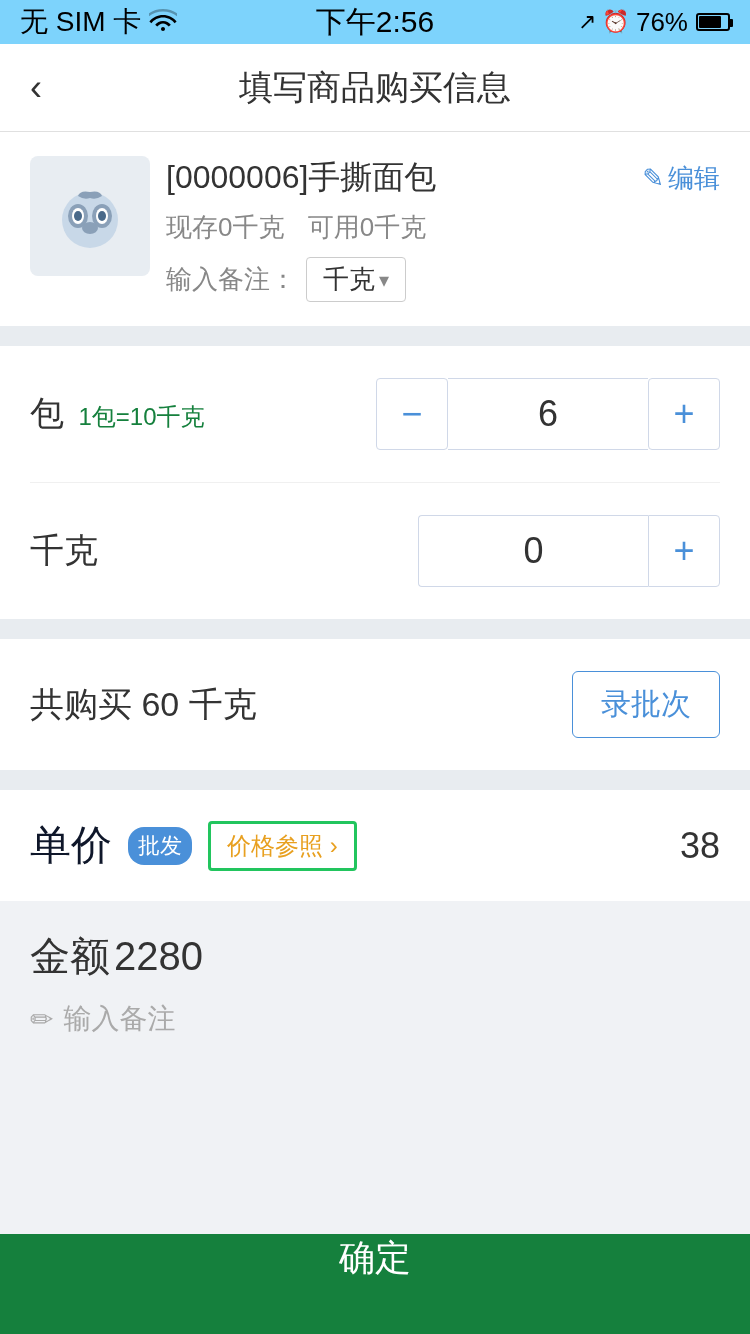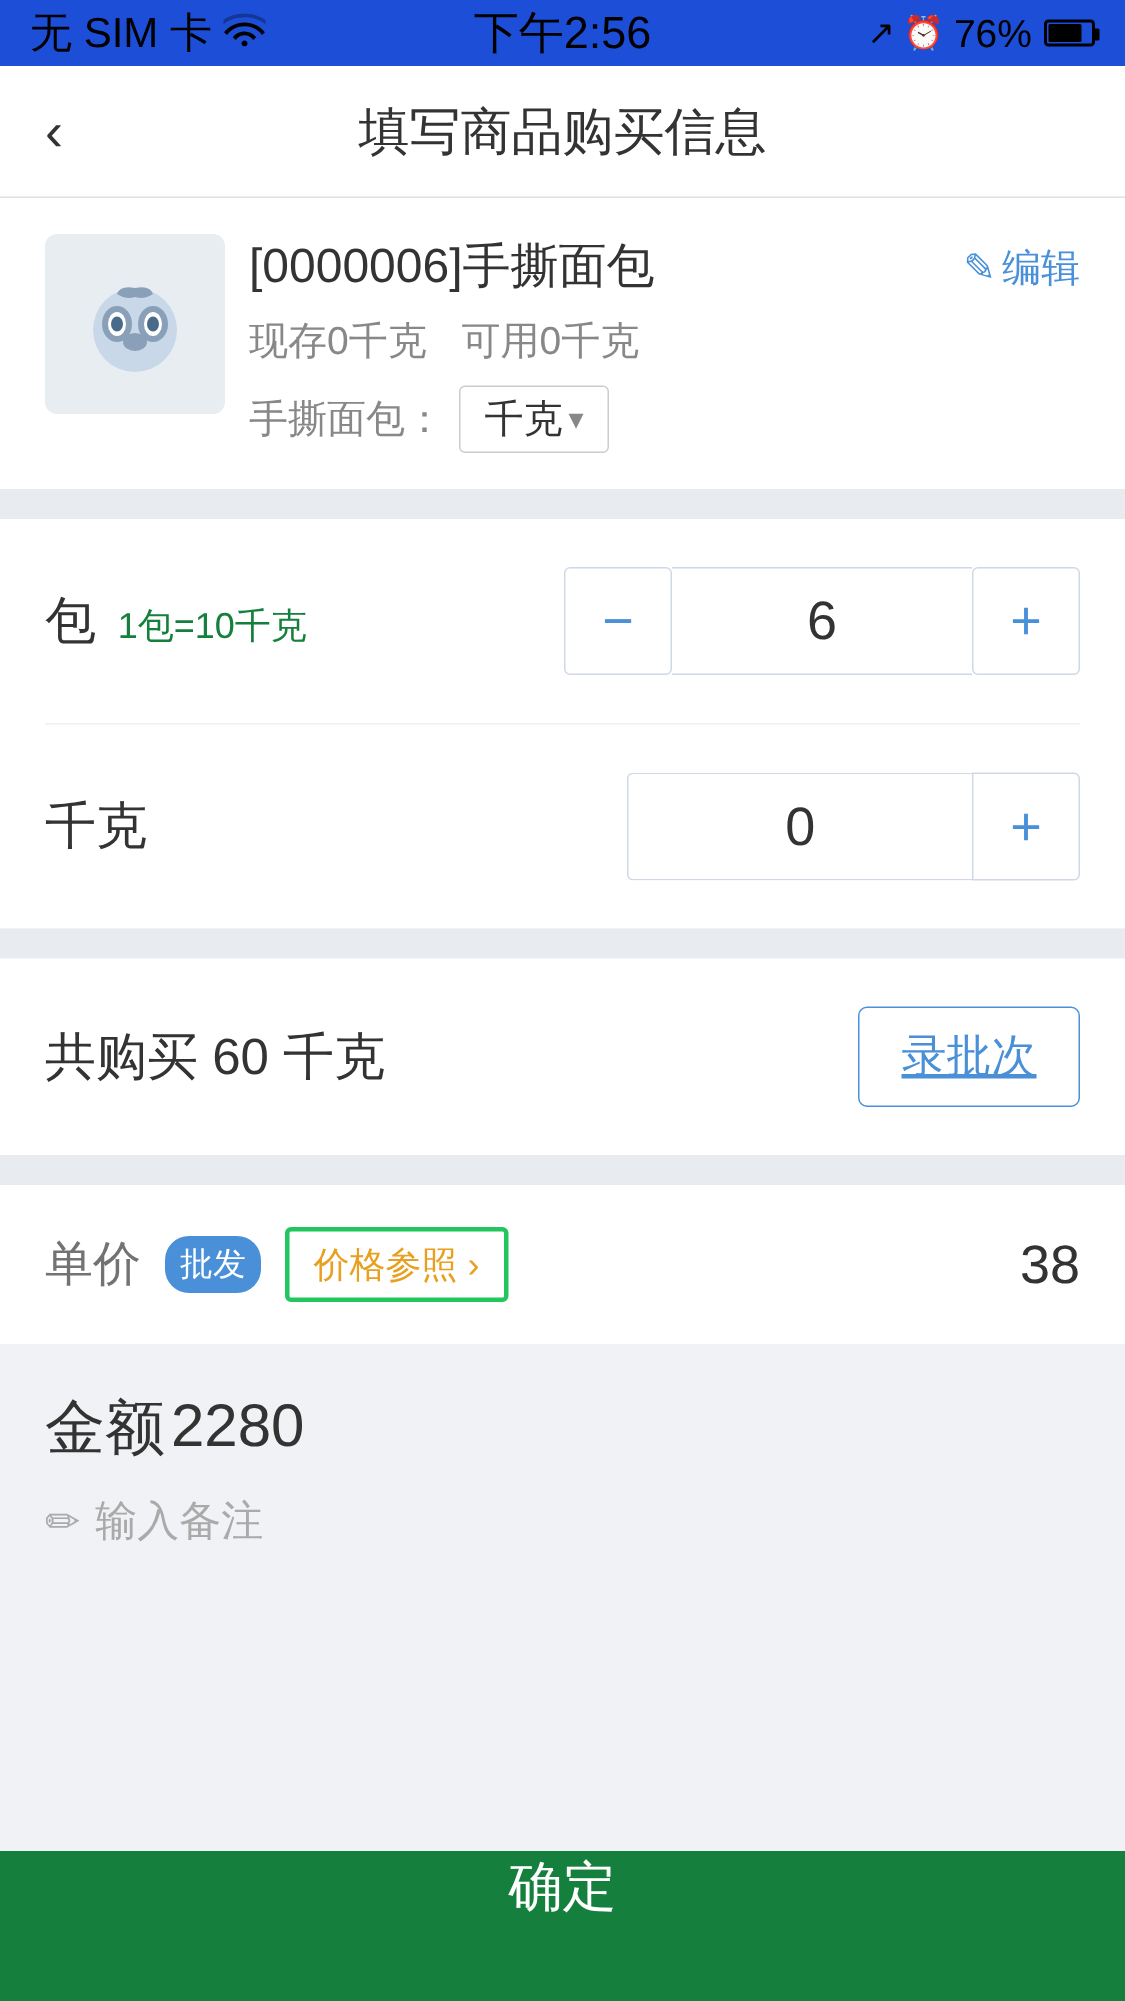--- a/index.html
+++ b/index.html
@@ -9,21 +9,21 @@
       min-height: 1334px;
       font-family: -apple-system, "PingFang SC", "Helvetica Neue", Arial, sans-serif;
       background: #f0f2f5;
       display: flex;
       flex-direction: column;
     }
 
     
     .status-bar {
       height: 44px;
-      background: #1d4ed8;
+      background: #7dd3fc;
       display: flex;
       align-items: center;
       justify-content: space-between;
       padding: 0 20px;
       font-size: 28px;
       flex-shrink: 0;
     }
     .status-left {
       display: flex;
       align-items: center;
@@ -211,35 +211,34 @@
       color: #333;
     }
     .summary-btn {
       border: 1px solid #4a90d9;
       border-radius: 6px;
       padding: 12px 28px;
       font-size: 30px;
       color: #4a90d9;
       background: #fff;
       cursor: pointer;
-      text-decoration: underline;
     }
 
     
     .price-section {
       background: #fff;
       padding: 28px 30px;
       display: flex;
       align-items: center;
       gap: 16px;
       flex-shrink: 0;
     }
     .price-label {
-      font-size: 32px;
-      color: #737373;
+      font-size: 41px;
+      color: #0f172a;
     }
     .price-type-tag {
       background: #4a90d9;
       color: #fff;
       font-size: 22px;
       padding: 4px 10px;
       border-radius: 16px;
     }
     .price-ref-btn {
       border: 3px solid #22c55e;
@@ -366,21 +365,21 @@
       <span class="edit-btn">
         <span>✎</span>
         <span>编辑</span>
       </span>
     </div>
     <div class="product-stock">
       <span>现存0千克</span>
       <span style="margin-left:16px;">可用0千克</span>
     </div>
     <div class="product-unit-row">
-      <span>手撕面包：</span>
+      <span>输入备注：</span>
       <div class="unit-select">
         <span>千克</span>
         <span style="font-size:20px;color:#888;">▾</span>
       </div>
     </div>
   </div>
 </div>
 
 <div class="divider"></div>
 

